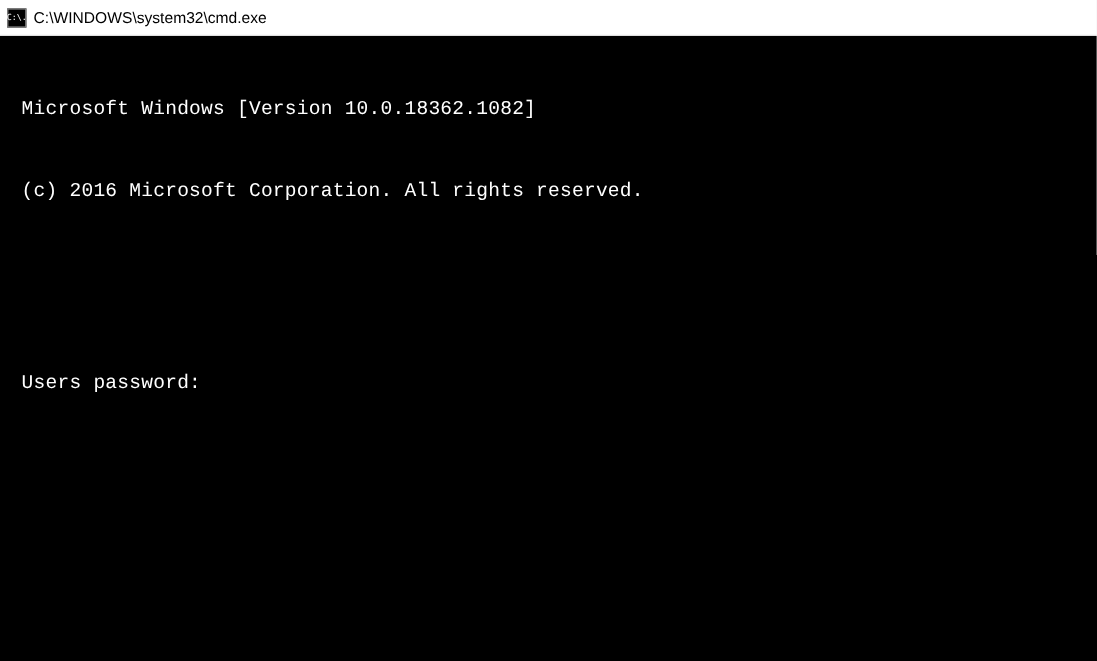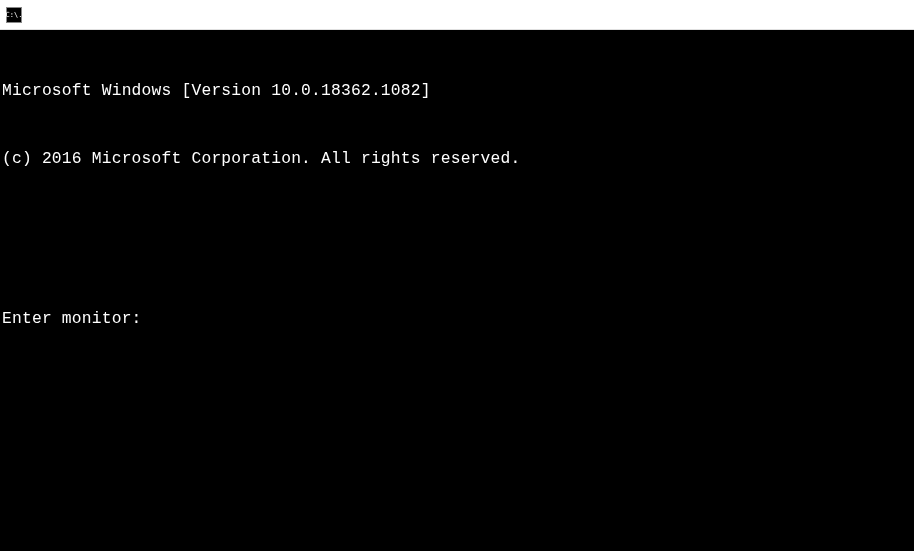--- a/index.html
+++ b/index.html
@@ -46,42 +46,43 @@
       font-size: 13px;
       color: #000;
     }
     .terminal {
       flex: 1;
       background: #000;
       color: #fff;
       font-family: Consolas, "Courier New", monospace;
       font-size: 16.3px;
       line-height: 1.4;
-      padding: 4px 2px;
+      padding: 4px 18px;
       white-space: pre;
       overflow: hidden;
       letter-spacing: 0.2px;
     }
     .terminal-line {
       display: block;
     }
   </style>
 </head>
 <body>
 
 <div class="window">
   <div class="titlebar">
     <div class="titlebar-icon">C:\.</div>
+    <div class="titlebar-title">C:\WINDOWS\system32\cmd.exe</div>
   </div>
   <div class="terminal">
     <span class="terminal-line">Microsoft Windows [Version 10.0.18362.1082]</span>
     <span class="terminal-line">(c) 2016 Microsoft Corporation. All rights reserved.</span>
     <span class="terminal-line"></span>
     <span class="terminal-line"></span>
-    <span class="terminal-line">Enter monitor:</span>
+    <span class="terminal-line">Users password:</span>
     
     
     <span class="terminal-line"></span>
     
     <span class="terminal-line"></span>
     
     <span class="terminal-line"></span>
     
     
     <span class="terminal-line"></span>

